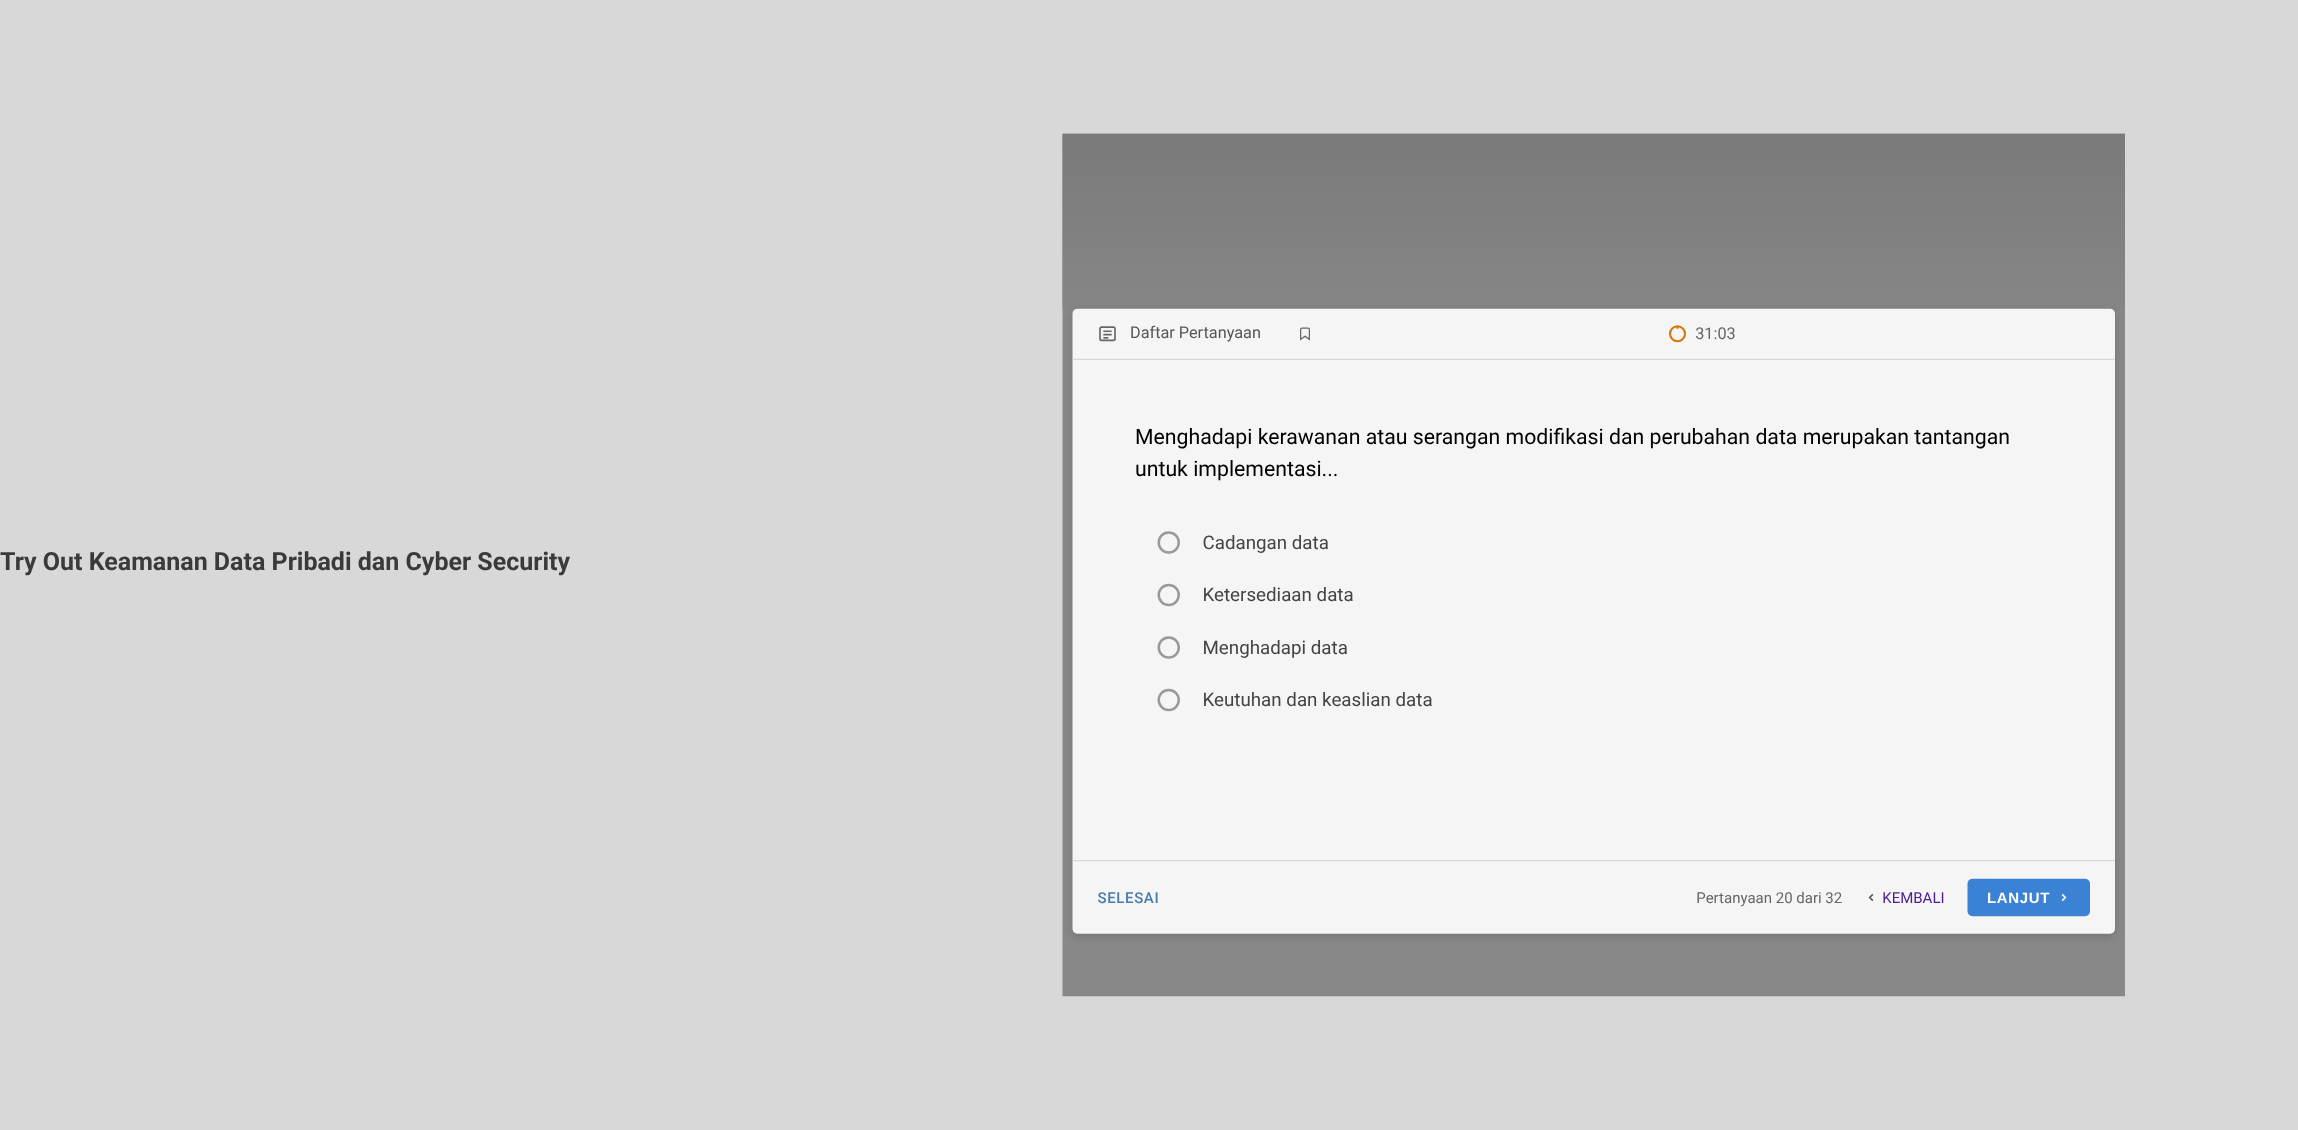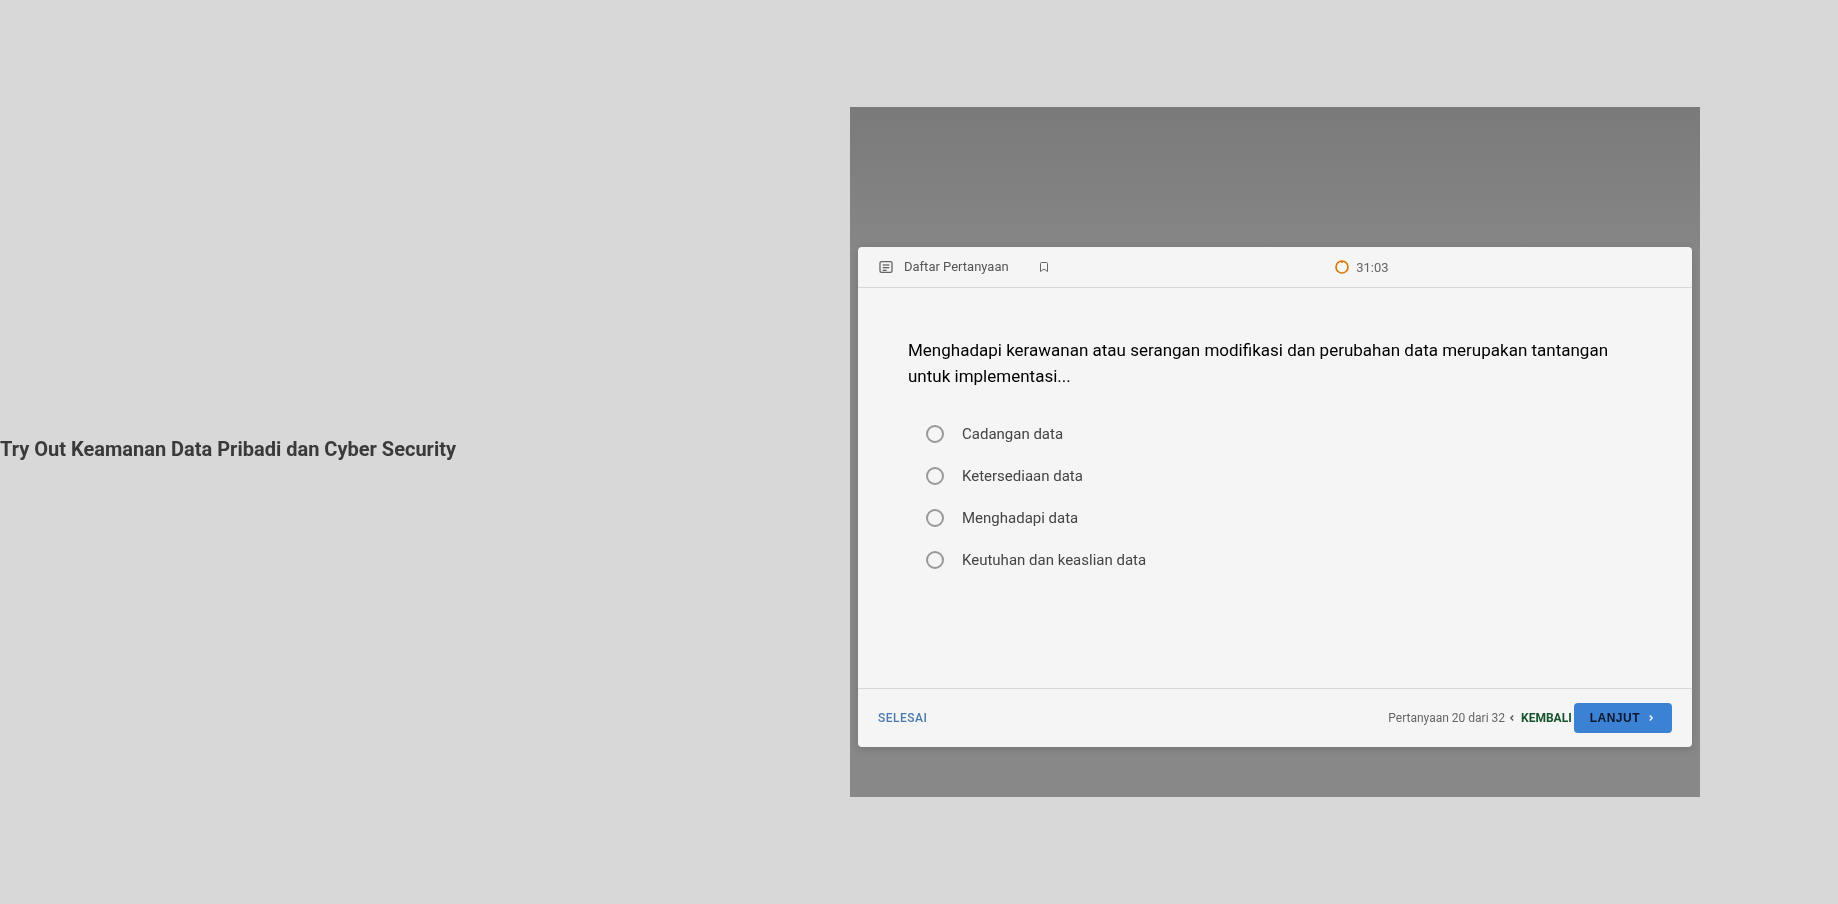--- a/index.html
+++ b/index.html
@@ -134,43 +134,43 @@
     .footer-left {
       color: #4a7baf;
       font-weight: 500;
       letter-spacing: 0.5px;
       cursor: pointer;
     }
     .footer-right {
       margin-left: auto;
       display: flex;
       align-items: center;
-      gap: 2px;
+      gap: 18px;
     }
     .progress-text {
       color: #666;
       font-size: 12px;
     }
     .kembali-btn {
       display: flex;
       align-items: center;
       gap: 4px;
-      color: #14532d;
-      cursor: pointer;
-      font-size: 12px;
-      font-weight: 700;
+      color: #4c1d95;
+      cursor: pointer;
+      font-size: 12px;
+      font-weight: 400;
     }
     .chevron-left {
       width: 10px;
       height: 10px;
       display: inline-flex;
     }
     .lanjut-btn {
       background: #3b82d4;
-      color: #0f172a;
+      color: #ffffff;
       border: none;
       padding: 8px 16px;
       border-radius: 4px;
       font-size: 12px;
       font-weight: 600;
       letter-spacing: 0.5px;
       cursor: pointer;
       display: flex;
       align-items: center;
       gap: 6px;

